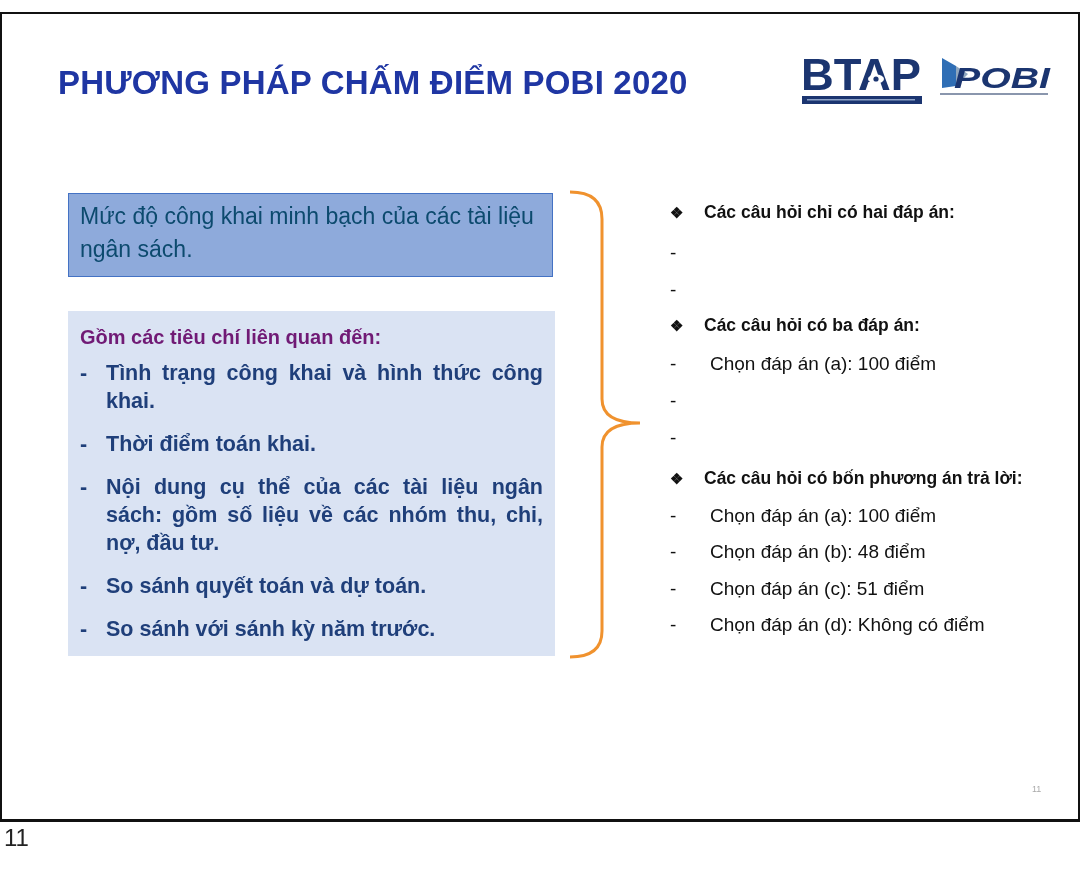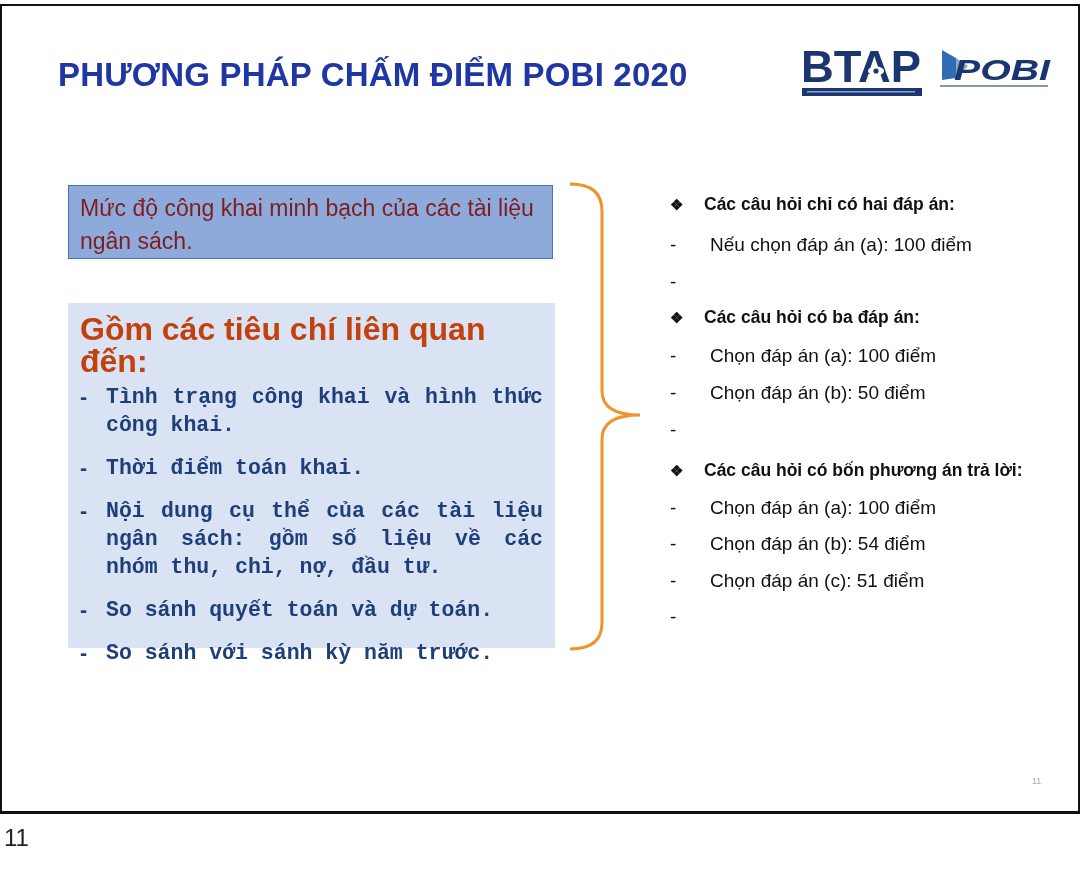--- a/index.html
+++ b/index.html
@@ -1,34 +1,34 @@
 <!DOCTYPE html>
 <html><head>
   <meta charset="utf-8">
   <style>
     html, body { margin: 0; padding: 0; background: #ffffff; }
     body { width: 1080px; height: 870px; position: relative; overflow: hidden;
            font-family: "Liberation Sans", sans-serif; }
-    .slide { position: absolute; left: 0; top: 4px; width: 1076px; height: 805px;
+    .slide { position: absolute; left: 0; top: 12px; width: 1076px; height: 805px;
              border: 2px solid #111; border-right-width: 3px; border-bottom-width: 3px;
              background: #ffffff; box-sizing: content-box; }
     .title { position: absolute; left: 56px; top: 50px; font-size: 33px; font-weight: bold;
              color: #1f36a3; letter-spacing: 0.2px; white-space: nowrap; }
     .logo-btap { position: absolute; left: 799px; top: 40px; width: 122px; height: 52px; }
     .logo-pobi { position: absolute; left: 936px; top: 40px; width: 114px; height: 46px; }
-    .box-top { position: absolute; left: 66px; top: 179px; width: 485px; height: 74px;
+    .box-top { position: absolute; left: 66px; top: 179px; width: 485px; height: 84px;
                background: #8eaadb; border: 1.5px solid #4472c4; box-sizing: border-box;
-               padding: 6px 11px; font-size: 23px; line-height: 33px; color: #7f1d1d; }
+               padding: 6px 11px; font-size: 23px; line-height: 33px; color: #0c4a6e; }
     .box-bottom { position: absolute; left: 66px; top: 297px; width: 487px; height: 345px;
                   background: #dae3f3; box-sizing: border-box; padding: 10px 12px 0 12px; }
-    .box-bottom .heading { font-size: 32px; font-weight: bold; color: #c2410c; line-height: 32px; margin-bottom: 6px; }
+    .box-bottom .heading { font-size: 20px; font-weight: bold; color: #701a75; line-height: 32px; margin-bottom: 6px; }
     .crit { display: flex; font-size: 21.5px; font-weight: bold; color: #1f3f7a; line-height: 28px;
             margin-bottom: 15px; }
     .crit .dash { width: 26px; flex: none; }
-    .crit .txt { flex: 1; text-align: justify; padding-right: 0; font-family: Liberation Mono, monospace; }
+    .crit .txt { flex: 1; text-align: justify; padding-right: 0; }
     .brace { position: absolute; left: 566px; top: 175px; width: 80px; height: 472px; }
     .right { position: absolute; left: 668px; top: 188px; width: 395px; color: #111; }
     .sec-head { display: flex; font-size: 17.5px; font-weight: bold; line-height: 17px; }
     .sec-head .bullet { width: 34px; flex: none; font-size: 15px; line-height: 17px; }
     .sec-head .txt { flex: 1; }
     .opt { display: flex; font-size: 19px; line-height: 22px; }
     .opt .dash { width: 40px; flex: none; }
     .page-num-small { position: absolute; left: 1030px; top: 770px; font-size: 9px; color: #aaa; }
     .page-num { position: absolute; left: 4px; top: 824px; font-size: 24px; color: #222; }
   </style>
@@ -85,59 +85,58 @@
     <path d="M2,3 Q34,3 34,30 L34,210 Q34,234 72,234 Q34,234 34,258 L34,442 Q34,468 2,468" fill="none" stroke="#f0922e" stroke-width="3"></path>
   </svg>
 
   <div class="right">
     <div class="sec-head" style="margin-top:2px;">
       <span class="bullet">❖</span>
       <span class="txt">Các câu hỏi chỉ có hai đáp án:</span>
     </div>
     <div class="opt" style="margin-top:21px;">
       <span class="dash">-</span>
-      <span>Nếu chọn đáp án (a): 100 điểm</span>
     </div>
     <div class="opt" style="margin-top:15px;">
       <span class="dash">-</span>
     </div>
 
     <div class="sec-head" style="margin-top:16px;">
       <span class="bullet">❖</span>
       <span class="txt">Các câu hỏi có ba đáp án:</span>
     </div>
     <div class="opt" style="margin-top:19px;">
       <span class="dash">-</span>
       <span>Chọn đáp án (a): 100 điểm</span>
     </div>
     <div class="opt" style="margin-top:15px;">
       <span class="dash">-</span>
-      <span>Chọn đáp án (b): 50 điểm</span>
     </div>
     <div class="opt" style="margin-top:15px;">
       <span class="dash">-</span>
     </div>
 
     <div class="sec-head" style="margin-top:21px;">
       <span class="bullet">❖</span>
       <span class="txt">Các câu hỏi có bốn phương án trả lời:</span>
     </div>
     <div class="opt" style="margin-top:18px;">
       <span class="dash">-</span>
       <span>Chọn đáp án (a): 100 điểm</span>
     </div>
     <div class="opt" style="margin-top:14px;">
       <span class="dash">-</span>
-      <span>Chọn đáp án (b): 54 điểm</span>
+      <span>Chọn đáp án (b): 48 điểm</span>
     </div>
     <div class="opt" style="margin-top:15px;">
       <span class="dash">-</span>
       <span>Chọn đáp án (c): 51 điểm</span>
     </div>
     <div class="opt" style="margin-top:14px;">
       <span class="dash">-</span>
+      <span>Chọn đáp án (d): Không có điểm</span>
     </div>
   </div>
 
   <div class="page-num-small">11</div>
 </div>
 
 <div class="page-num">11</div>
 
 </body></html>

